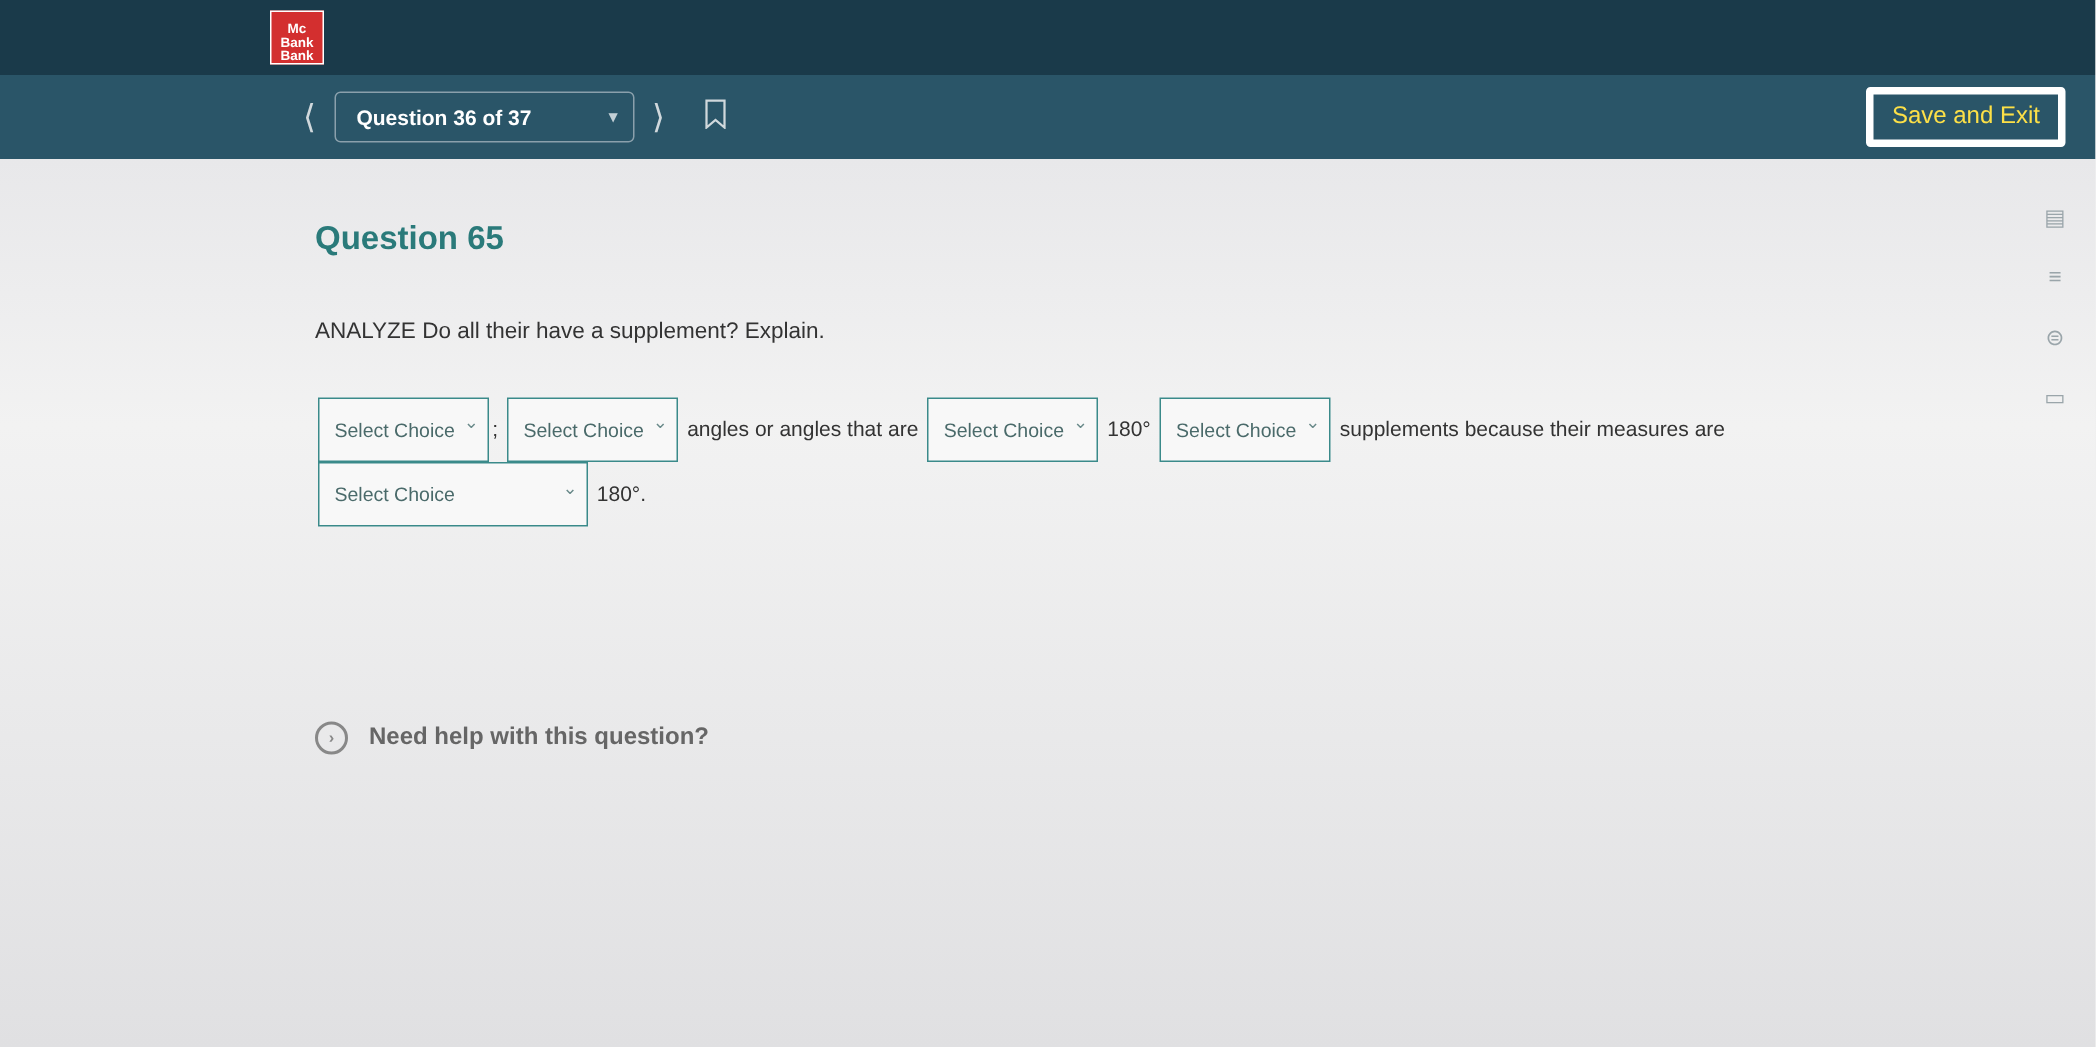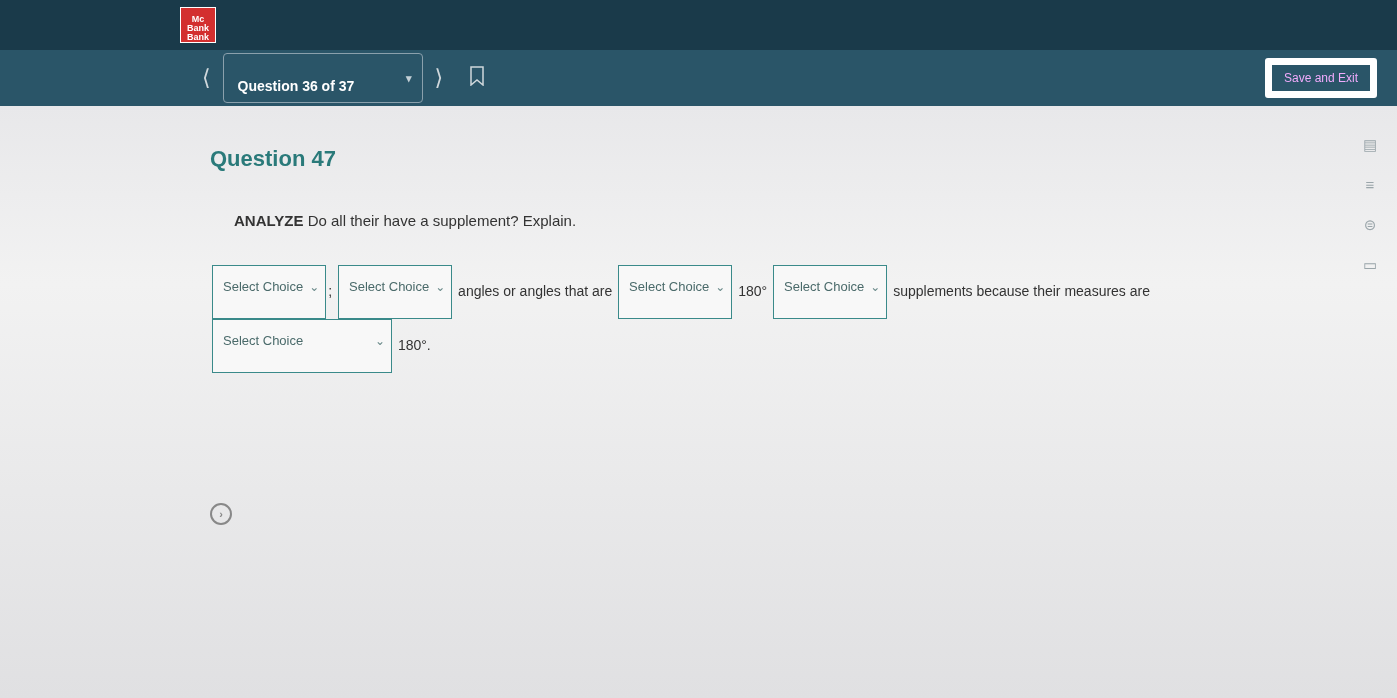--- a/index.html
+++ b/index.html
@@ -50,21 +50,21 @@
     .nav-arrow {
       color: #d0d8dc;
       font-size: 22px;
       padding: 0 12px;
       cursor: pointer;
       user-select: none;
     }
     .question-picker {
       border: 1px solid #8aa0ac;
       border-radius: 4px;
-      padding: 24px 30px 8px 14px;
+      padding: 8px 30px 8px 14px;
       color: white;
       font-size: 14px;
       font-weight: bold;
       background: transparent;
       position: relative;
       cursor: pointer;
       min-width: 200px;
     }
     .question-picker::after {
       content: "▾";
@@ -79,62 +79,62 @@
       margin-left: 14px;
       font-size: 18px;
       color: #d0d8dc;
       cursor: pointer;
     }
     .save-exit {
       position: absolute;
       right: 20px;
       top: 50%;
       transform: translateY(-50%);
-      border: 7px solid #ffffff;
+      border: 5px solid #ffffff;
       border-radius: 3px;
       padding: 6px 12px;
-      font-size: 12px;
-      color: #f0abfc;
+      font-size: 16px;
+      color: #fde047;
       cursor: pointer;
     }
     .content-area {
       background: linear-gradient(180deg, #e8e8ea 0%, #f2f2f2 30%, #e0e0e2 100%);
       padding: 40px 0 0 210px;
       height: calc(100% - 106px);
       position: relative;
     }
     .question-title {
       color: #2a7a7a;
       font-size: 22px;
       font-weight: bold;
       margin-bottom: 40px;
     }
     .analyze-line {
       font-size: 15px;
       color: #333;
       margin-bottom: 36px;
     }
-    .analyze-line strong { font-weight: bold; margin-left: 24px; }
+    .analyze-line strong { font-weight: normal; }
     .answer-flow {
       font-size: 14px;
       color: #333;
       line-height: 2.4;
       max-width: 1020px;
     }
     .answer-flow .txt {
       display: inline;
       vertical-align: middle;
     }
     .choice-select {
       display: inline-block;
       border: 1px solid #3a8a8a;
       background: #f8f8f8;
       color: #4a6a6a;
       font-size: 13px;
-      padding: 5px 22px 16px 10px;
+      padding: 5px 22px 5px 10px;
       position: relative;
       vertical-align: middle;
       cursor: pointer;
       margin: 0 2px;
     }
     .choice-select.wide { min-width: 180px; }
     .choice-select::after {
       content: "⌄";
       position: absolute;
       right: 6px;
@@ -199,32 +199,33 @@
   <span class="nav-arrow">⟩</span>
   <span class="bookmark-icon">
     <svg width="16" height="20" viewBox="0 0 16 20">
         <path d="M2 1 h12 v18 l-6 -5 l-6 5 z" fill="none" stroke="#d0d8dc" stroke-width="1.5"></path>
       </svg>
   </span>
   <div class="save-exit">Save and Exit</div>
 </div>
 
 <div class="content-area">
-  <div class="question-title">Question 47</div>
+  <div class="question-title">Question 65</div>
 
   <div class="analyze-line">
     <strong>ANALYZE</strong><span> Do all their have a supplement? Explain.</span>
   </div>
 
   <div class="answer-flow">
     <span class="choice-select"><span>Select Choice</span></span><span class="txt">; </span><span class="choice-select"><span>Select Choice</span></span><span class="txt"> angles or angles that are </span><span class="choice-select"><span>Select Choice</span></span><span class="txt"> 180° </span><span class="choice-select"><span>Select Choice</span></span><span class="txt"> supplements because their measures are </span><span class="choice-select wide"><span>Select Choice</span></span><span class="txt"> 180°.</span>
   </div>
 
   <div class="help-section">
     <span class="help-icon">›</span>
+    <span>Need help with this question?</span>
   </div>
 
   <div class="side-tools">
     <span class="side-tool">▤</span>
     <span class="side-tool">≡</span>
     <span class="side-tool">⊜</span>
     <span class="side-tool">▭</span>
   </div>
 </div>
 

